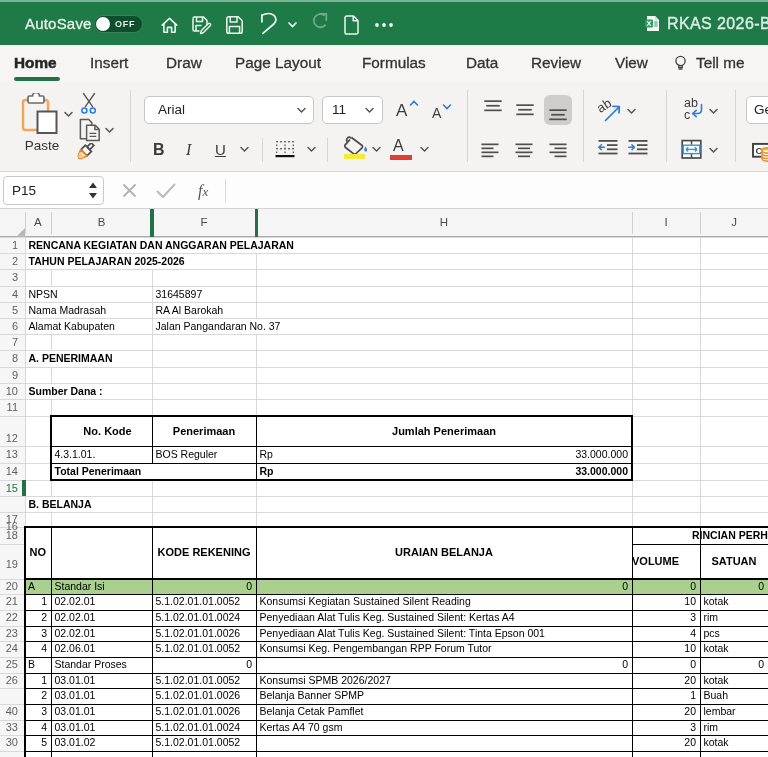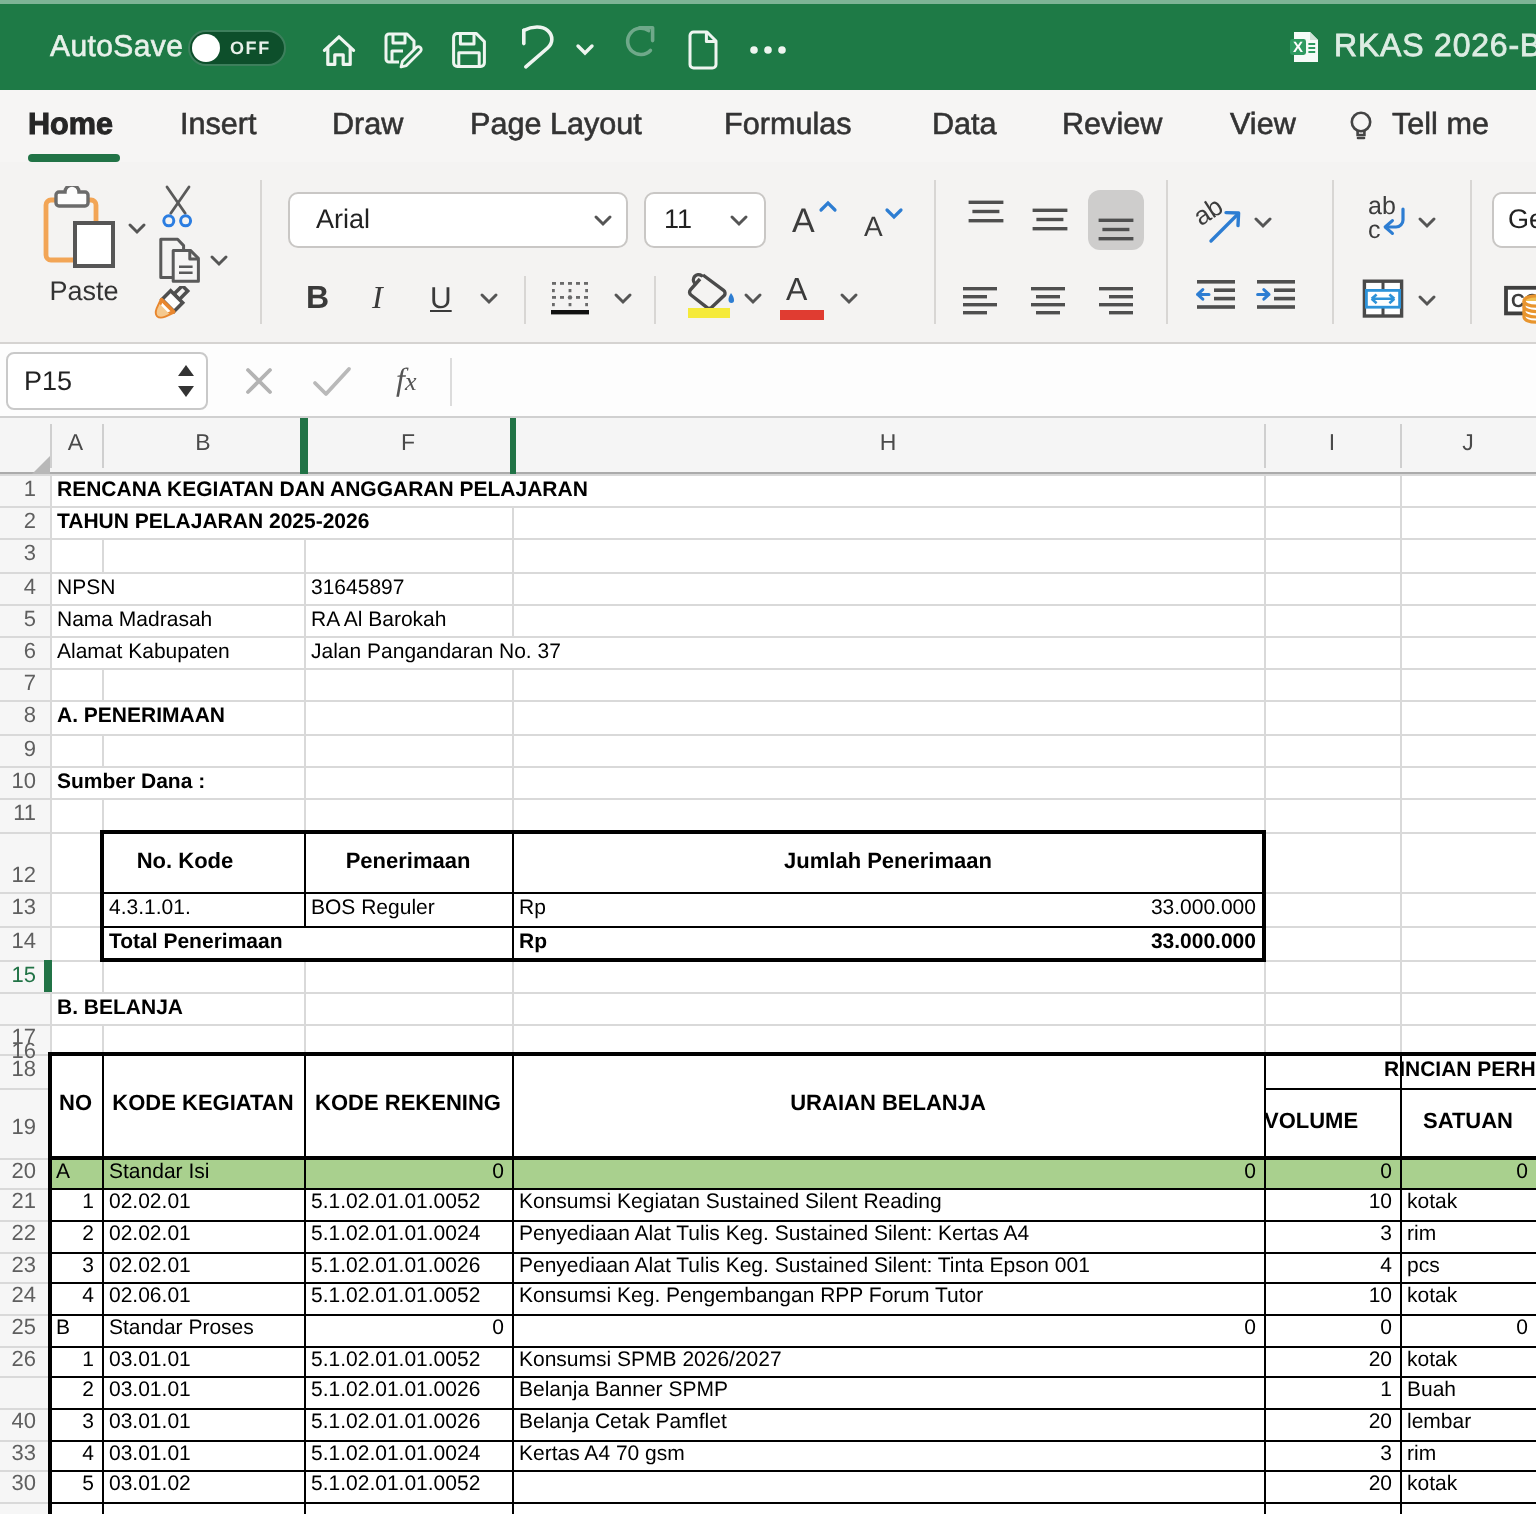--- a/index.html
+++ b/index.html
@@ -390,21 +390,21 @@
 <div class="t" style="left:28.5px;top:496.5px;height:15.0px;line-height:15.0px;font-size:10.5px;color:#000;font-weight:bold;background:#fff;padding-right:3px;">B. BELANJA</div>
 <div style="left:51px;top:415.6px;width:581px;height:63.89999999999998px;background:#fff;"></div>
 <div class="bl" style="left:50px;top:414.6px;width:583px;height:2px;"></div>
 <div class="bl" style="left:50px;top:478.5px;width:583px;height:2px;"></div>
 <div class="bl" style="left:50px;top:414.6px;width:2px;height:65.89999999999998px;"></div>
 <div class="bl" style="left:631px;top:414.6px;width:2px;height:65.89999999999998px;"></div>
 <div class="bl" style="left:51px;top:446.0px;width:581px;height:1px;"></div>
 <div class="bl" style="left:51px;top:463.0px;width:581px;height:1px;"></div>
 <div class="bl" style="left:152px;top:415.6px;width:1px;height:47.39999999999998px;"></div>
 <div class="bl" style="left:256px;top:415.6px;width:1px;height:63.89999999999998px;"></div>
-<div class="t" style="left:42px;top:415.6px;height:30.399999999999977px;line-height:30.399999999999977px;font-size:11px;color:#000;font-weight:bold;width:101px;text-align:center;">No. Kode</div>
+<div class="t" style="left:57px;top:415.6px;height:30.399999999999977px;line-height:30.399999999999977px;font-size:11px;color:#000;font-weight:bold;width:101px;text-align:center;">No. Kode</div>
 <div class="t" style="left:152px;top:415.6px;height:30.399999999999977px;line-height:30.399999999999977px;font-size:11px;color:#000;font-weight:bold;width:104px;text-align:center;">Penerimaan</div>
 <div class="t" style="left:256px;top:415.6px;height:30.399999999999977px;line-height:30.399999999999977px;font-size:11px;color:#000;font-weight:bold;width:376px;text-align:center;">Jumlah Penerimaan</div>
 <div class="t" style="left:54.5px;top:446.0px;height:17.0px;line-height:17.0px;font-size:10.5px;color:#000;">4.3.1.01.</div>
 <div class="t" style="left:155.5px;top:446.0px;height:17.0px;line-height:17.0px;font-size:10.5px;color:#000;">BOS Reguler</div>
 <div class="t" style="left:259.5px;top:446.0px;height:17.0px;line-height:17.0px;font-size:10.5px;color:#000;">Rp</div>
 <div class="t" style="left:436px;top:446.0px;height:17.0px;line-height:17.0px;font-size:10.5px;color:#000;width:192px;text-align:right;">33.000.000</div>
 <div class="t" style="left:54.5px;top:463.0px;height:16.5px;line-height:16.5px;font-size:10.5px;color:#000;font-weight:bold;">Total Penerimaan</div>
 <div class="t" style="left:259.5px;top:463.0px;height:16.5px;line-height:16.5px;font-size:10.5px;color:#000;font-weight:bold;">Rp</div>
 <div class="t" style="left:436px;top:463.0px;height:16.5px;line-height:16.5px;font-size:10.5px;color:#000;font-weight:bold;width:192px;text-align:right;">33.000.000</div>
 <div style="left:24.5px;top:527.2px;width:743.5px;height:229.79999999999995px;background:#fff;"></div>
@@ -423,21 +423,20 @@
 <div class="bl" style="left:24.5px;top:625.7px;width:743.5px;height:1px;"></div>
 <div class="bl" style="left:24.5px;top:641.3px;width:743.5px;height:1px;"></div>
 <div class="bl" style="left:24.5px;top:657.0px;width:743.5px;height:1px;"></div>
 <div class="bl" style="left:24.5px;top:672.7px;width:743.5px;height:1px;"></div>
 <div class="bl" style="left:24.5px;top:688.3px;width:743.5px;height:1px;"></div>
 <div class="bl" style="left:24.5px;top:704.0px;width:743.5px;height:1px;"></div>
 <div class="bl" style="left:24.5px;top:719.6px;width:743.5px;height:1px;"></div>
 <div class="bl" style="left:24.5px;top:735.3px;width:743.5px;height:1px;"></div>
 <div class="bl" style="left:24.5px;top:750.9px;width:743.5px;height:1px;"></div>
 <div class="t" style="left:24.5px;top:527.2px;height:51.5px;line-height:51.5px;font-size:11px;color:#000;font-weight:bold;width:26.5px;text-align:center;">NO</div>
-<div class="t" style="left:51px;top:527.2px;height:51.5px;line-height:51.5px;font-size:11px;color:#000;font-weight:bold;width:101px;text-align:center;">KODE KEGIATAN</div>
 <div class="t" style="left:152px;top:527.2px;height:51.5px;line-height:51.5px;font-size:11px;color:#000;font-weight:bold;width:104px;text-align:center;">KODE REKENING</div>
 <div class="t" style="left:256px;top:527.2px;height:51.5px;line-height:51.5px;font-size:11px;color:#000;font-weight:bold;width:376px;text-align:center;">URAIAN BELANJA</div>
 <div class="t" style="left:632px;top:543.5px;height:35.200000000000045px;line-height:35.200000000000045px;font-size:11px;color:#000;font-weight:bold;width:68px;">VOLUME</div>
 <div class="t" style="left:700px;top:543.5px;height:35.200000000000045px;line-height:35.200000000000045px;font-size:11px;color:#000;font-weight:bold;width:68px;text-align:center;">SATUAN</div>
 <div class="t" style="left:692px;top:528.2px;height:15.299999999999955px;line-height:15.299999999999955px;font-size:10.5px;color:#000;font-weight:bold;">RINCIAN PERHITUNGAN</div>
 <div class="t" style="left:28px;top:578.7px;height:15.699999999999932px;line-height:15.699999999999932px;font-size:10.5px;color:#000;">A</div>
 <div class="t" style="left:54.5px;top:578.7px;height:15.699999999999932px;line-height:15.699999999999932px;font-size:10.5px;color:#000;">Standar Isi</div>
 <div class="t" style="left:152px;top:578.7px;height:15.699999999999932px;line-height:15.699999999999932px;font-size:10.5px;color:#000;width:100px;text-align:right;">0</div>
 <div class="t" style="left:256px;top:578.7px;height:15.699999999999932px;line-height:15.699999999999932px;font-size:10.5px;color:#000;width:372px;text-align:right;">0</div>
 <div class="t" style="left:632px;top:578.7px;height:15.699999999999932px;line-height:15.699999999999932px;font-size:10.5px;color:#000;width:64px;text-align:right;">0</div>

